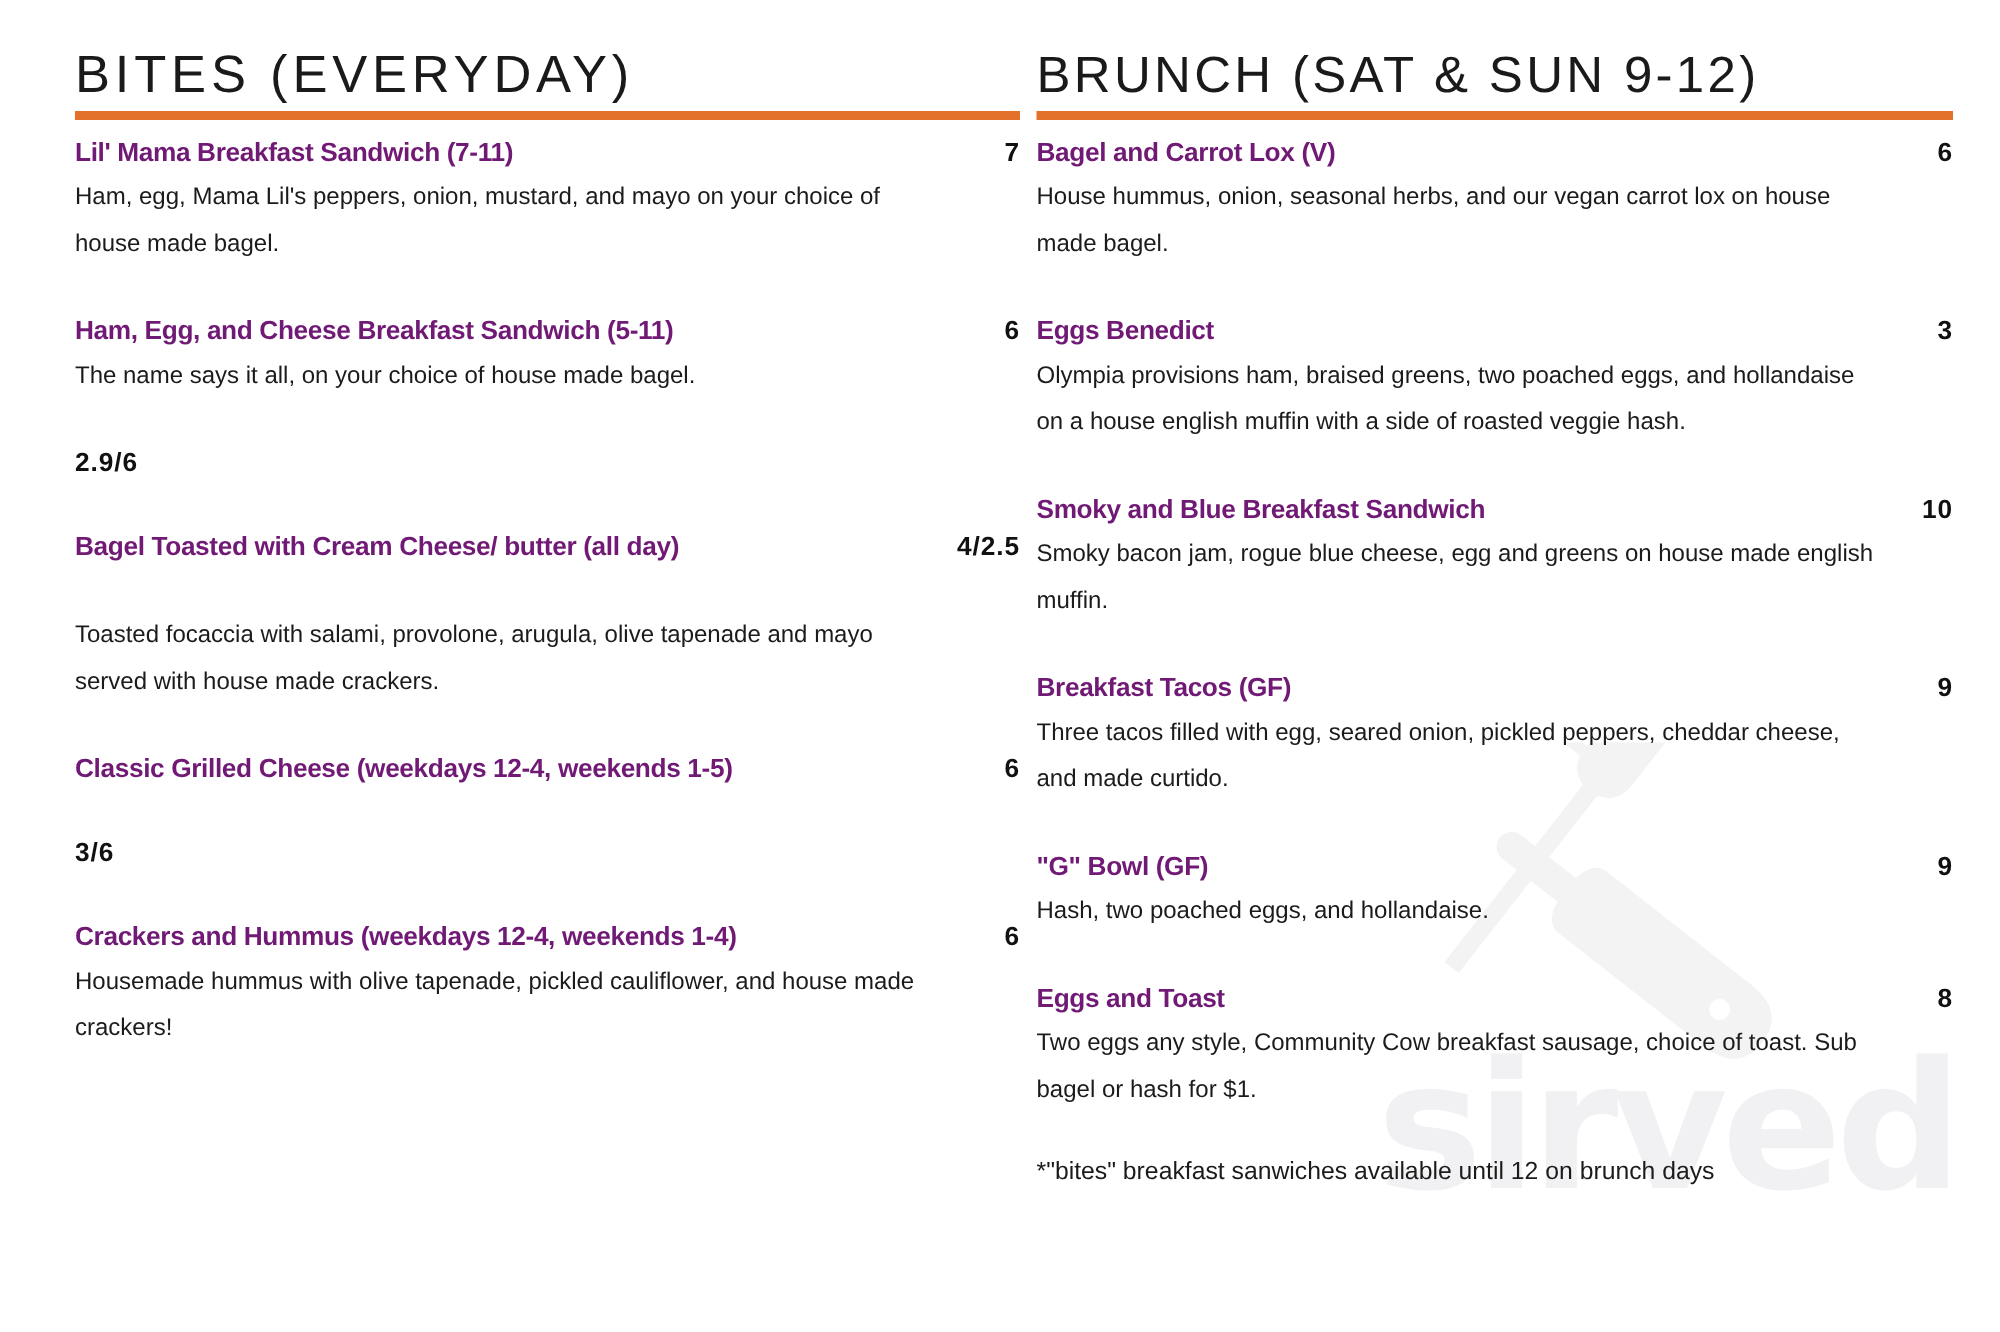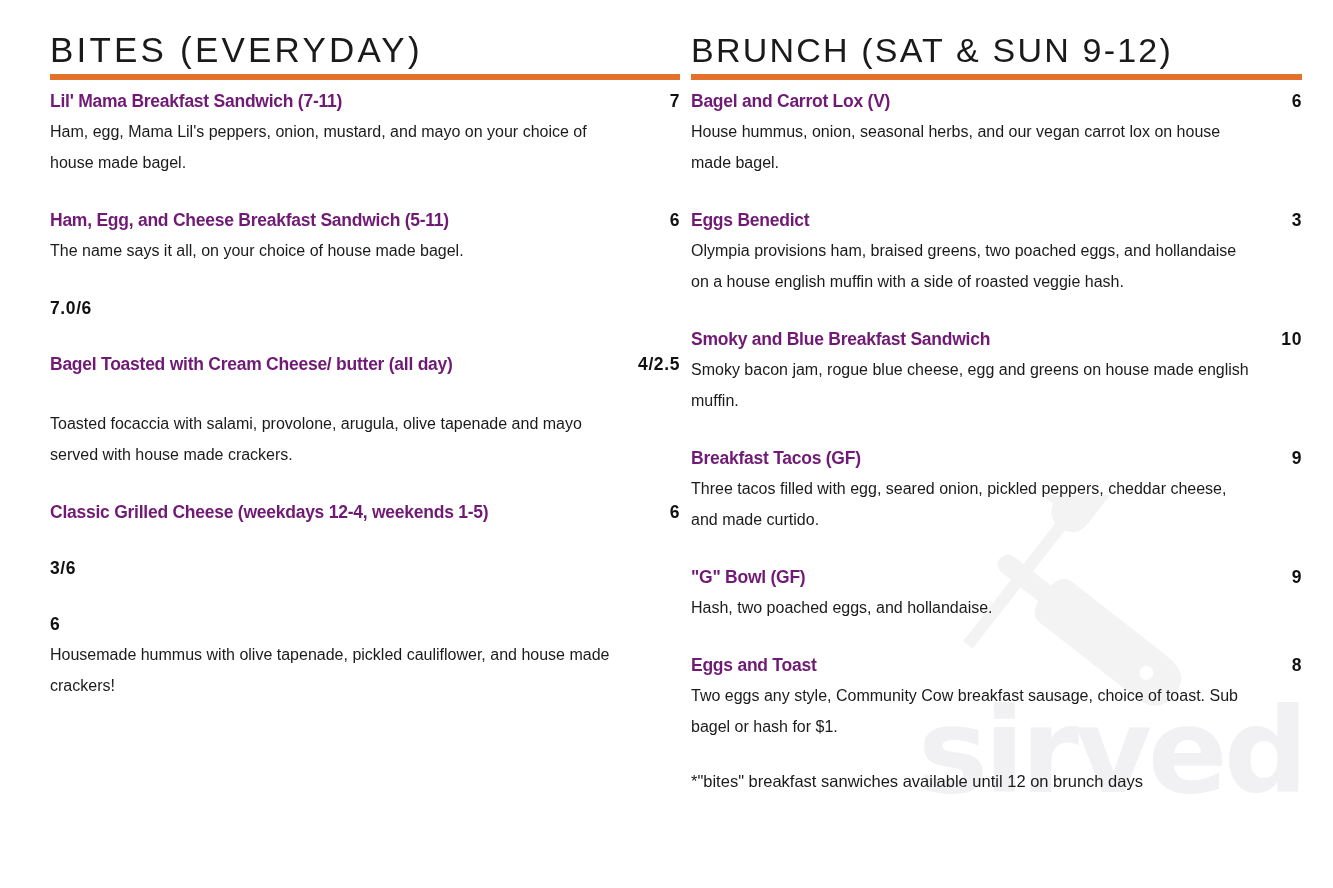--- a/index.html
+++ b/index.html
@@ -180,21 +180,21 @@
         <div class="menu-item spaced-lg">
           <div class="item-head">
             <span class="item-name">Ham, Egg, and Cheese Breakfast Sandwich (5-11)</span>
             <span class="item-price">6</span>
           </div>
           <div class="item-desc">The name says it all, on your choice of house made bagel.</div>
         </div>
 
         <div class="menu-item spaced-sm">
           <div class="item-head">
-            <span class="item-price">7.0/6</span>
+            <span class="item-price">2.9/6</span>
           </div>
         </div>
 
         <div class="menu-item spaced-sm">
           <div class="item-head">
             <span class="item-name">Bagel Toasted with Cream Cheese/ butter (all day)</span>
             <span class="item-price">4/2.5</span>
           </div>
         </div>
 
@@ -210,20 +210,21 @@
         </div>
 
         <div class="menu-item spaced-sm">
           <div class="item-head">
             <span class="item-price">3/6</span>
           </div>
         </div>
 
         <div class="menu-item">
           <div class="item-head">
+            <span class="item-name">Crackers and Hummus (weekdays 12-4, weekends 1-4)</span>
             <span class="item-price">6</span>
           </div>
           <div class="item-desc">Housemade hummus with olive tapenade, pickled cauliflower, and house made crackers!</div>
         </div>
 
       </div>
     </div>
 
     <div class="column right">
       <div class="section-heading">BRUNCH (SAT &amp; SUN 9-12)</div>

